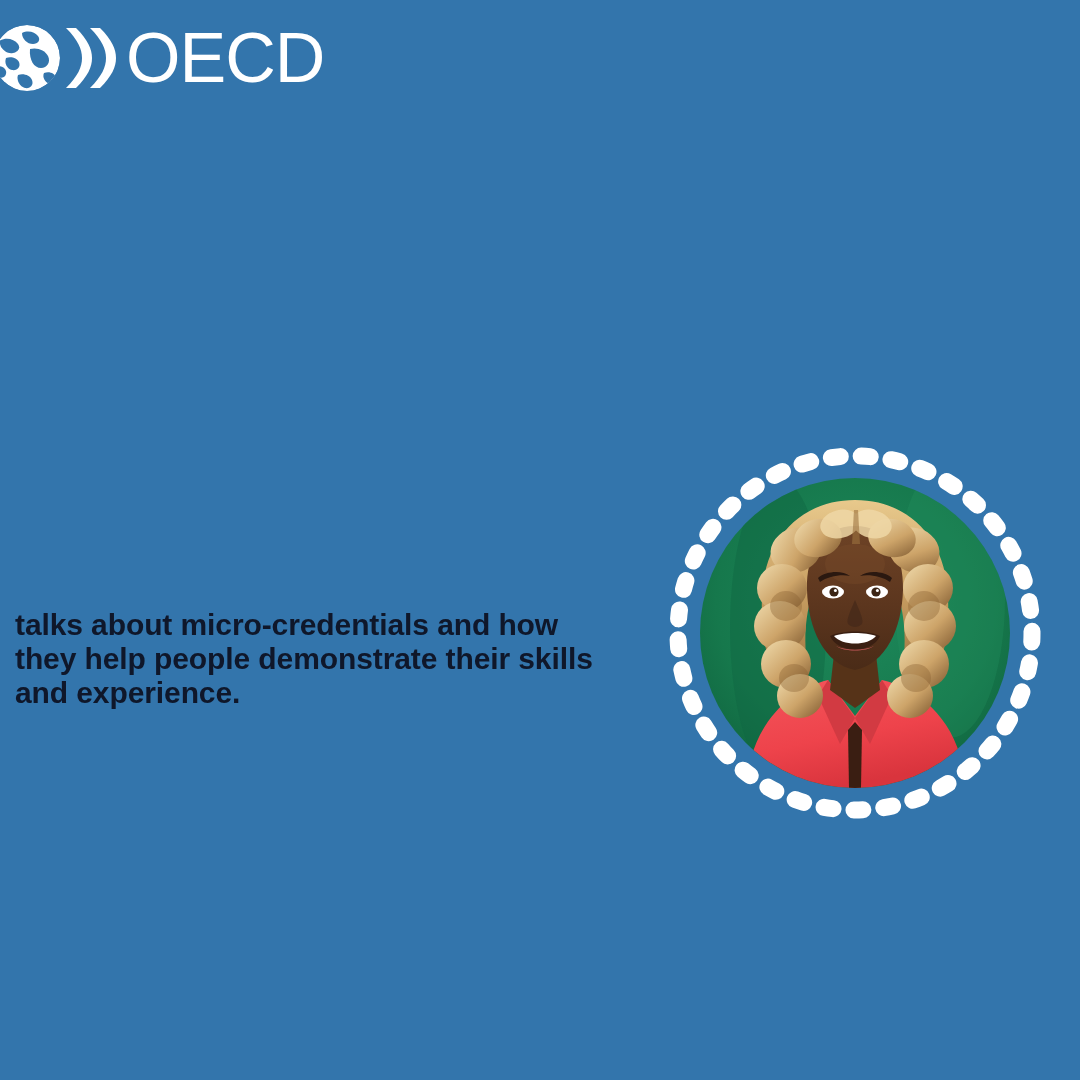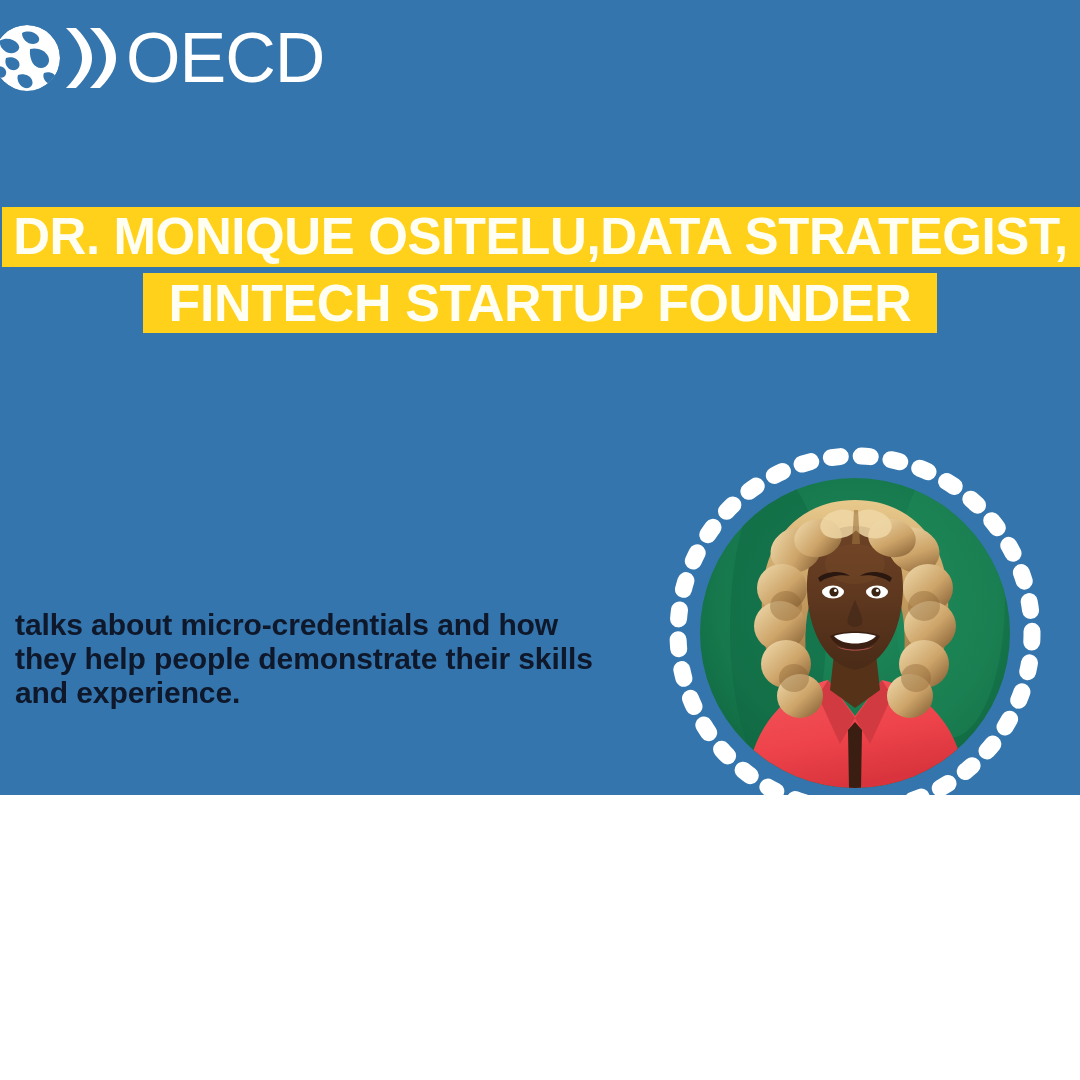--- a/index.html
+++ b/index.html
@@ -9,21 +9,21 @@
   body {
     width: 1080px;
     height: 1080px;
     overflow: hidden;
     font-family: "Liberation Sans", sans-serif;
   }
 
   #card {
     position: relative;
     width: 1080px;
-    height: 795px;
+    height: 1080px;
     background: #3375AC;
     overflow: hidden;
   }
 
   
   #logo {
     position: absolute;
     left: -6px;
     top: 26px;
     display: flex;
@@ -159,28 +159,20 @@
     </svg>
 
     <svg id="chevrons-icon" viewBox="0 0 58 62" aria-hidden="true">
       <path fill="#FFFFFF" d="M4 1 C16 13 20 22 20 31 C20 40 16 49 4 61 L14 61 C26 49 30 40 30 31 C30 22 26 13 14 1 Z"></path>
       <path fill="#FFFFFF" d="M28 1 C40 13 44 22 44 31 C44 40 40 49 28 61 L38 61 C50 49 54 40 54 31 C54 22 50 13 38 1 Z"></path>
     </svg>
 
     <span id="oecd-wordmark">OECD</span>
   </div>
 
-  <div id="headline">
-    <span class="headline-line">
-      <span class="headline-mark" id="headline-line-1">DR. MONIQUE OSITELU,DATA STRATEGIST,</span>
-    </span>
-    <span class="headline-line">
-      <span class="headline-mark" id="headline-line-2">FINTECH STARTUP FOUNDER</span>
-    </span>
-  </div>
 
   <p id="body-text">talks about micro-credentials and how they help people demonstrate their skills and experience.</p>
 
   <div id="portrait">
 
     <svg id="portrait-ring" viewBox="0 0 386 386" aria-hidden="true">
       <circle cx="193" cy="193" r="177" fill="none" stroke="#FFFFFF" stroke-width="17" stroke-linecap="round" stroke-dasharray="9 21"></circle>
     </svg>
 
     <div id="portrait-photo">

